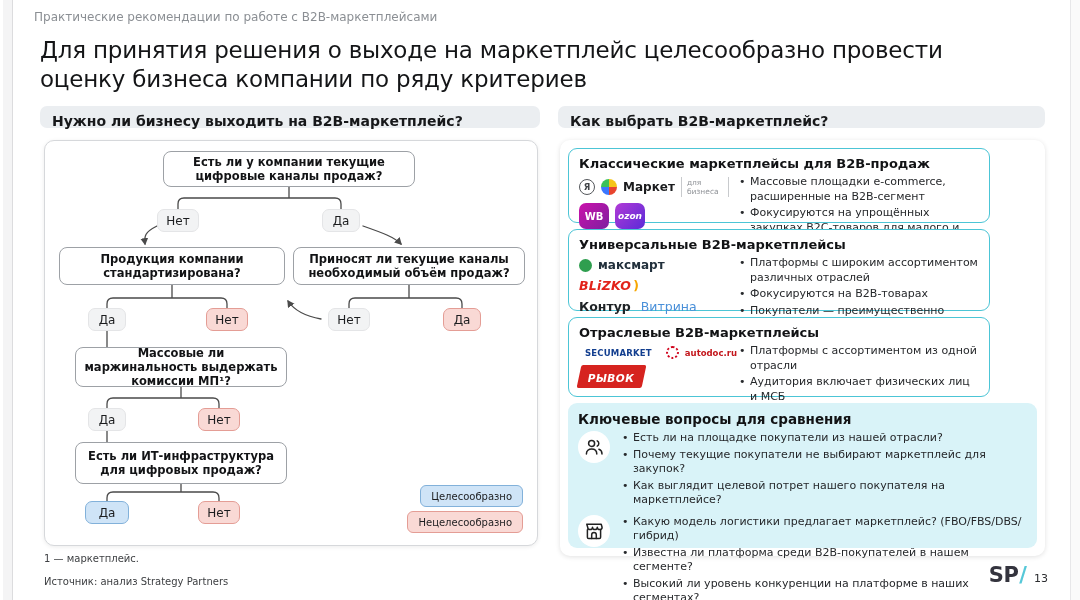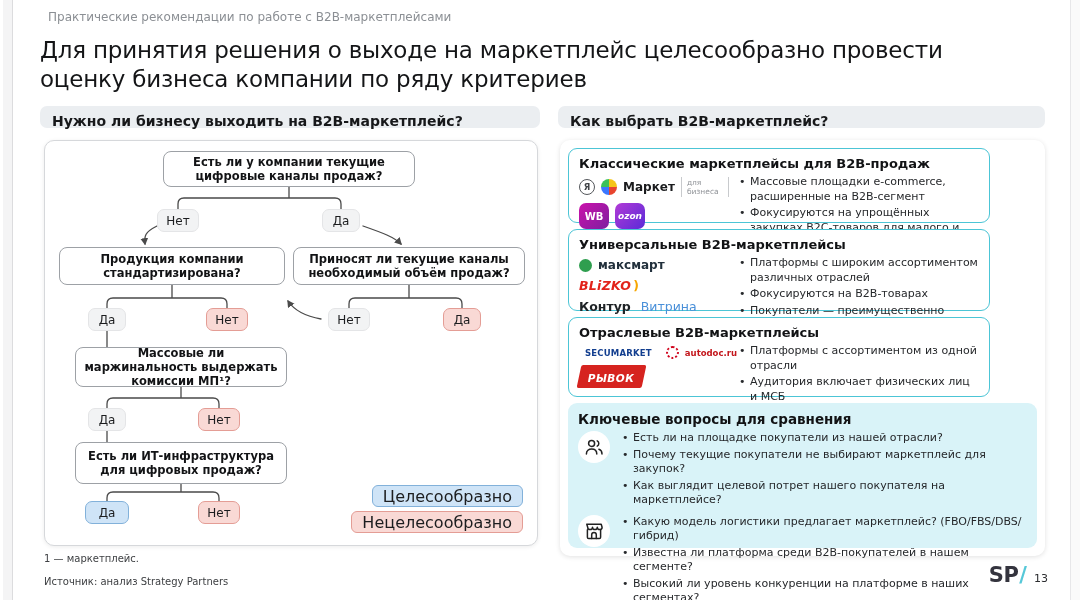--- a/index.html
+++ b/index.html
@@ -6,21 +6,21 @@
   html,body { width:1080px; height:600px; overflow:hidden; background:#fff;
               font-family:"DejaVu Sans", sans-serif; color:#1b1c1e; }
   .abs { position:absolute; }
 
   
   .strip-left { position:absolute; left:0; top:0; width:13px; height:600px;
                 background:#f4f4f5; border-left:3px solid #fff; border-right:1px solid #dcdcde; }
   .strip-right { position:absolute; right:0; top:0; width:10px; height:600px;
                  background:#fafafa; border-left:1px solid #e7e7e9; }
 
-  .eyebrow { left:48px; top:10px; font-size:12px; color:#8b8f94; }
+  .eyebrow { left:34px; top:10px; font-size:12px; color:#8b8f94; }
   .page-title { left:40px; top:36px; width:965px; font-size:23px; line-height:1.26;
                 font-weight:500; color:#141517; letter-spacing:-0.2px; }
 
   .panel-header { top:106px; height:22px; background:#ebeef1; border-radius:7px;
                   font-size:14px; font-weight:bold; color:#17181a;
                   line-height:30px; padding-left:12px; }
   .ph-left  { left:40px;  width:500px; }
   .ph-right { left:558px; width:487px; }
 
   
@@ -30,21 +30,21 @@
   .flowcard svg.wires { position:absolute; left:0; top:0; }
   .qbox { position:absolute; background:#fff; border:1.2px solid #9da1a6; border-radius:8px;
           display:flex; align-items:center; justify-content:center; text-align:center;
           font-size:11.5px; font-weight:bold; line-height:1.22; color:#121315; padding:2px 8px; }
   .chip { position:absolute; height:23px; border-radius:7px; display:flex; align-items:center;
           justify-content:center; font-size:12px; color:#1c1d1f; }
   .chip.gray { background:#f2f3f4; border:1px solid #e4e5e7; }
   .chip.pink { background:#f9d9d5; border:1px solid #e49d95; }
   .chip.blue { background:#cfe4f7; border:1px solid #82b1da; }
   .legend-chip { position:absolute; right:14px; height:22px; padding:0 10px; border-radius:6px;
-                 display:flex; align-items:center; font-size:16px; color:#1c1d1f; }
+                 display:flex; align-items:center; font-size:10px; color:#1c1d1f; }
   .legend-chip.blue { background:#cfe4f7; border:1px solid #82b1da; }
   .legend-chip.pink { background:#f9d9d5; border:1px solid #e49d95; }
 
   
   .rightcard { left:560px; top:140px; width:485px; height:416px; background:#fff;
                border-radius:10px; box-shadow:0 1px 5px rgba(0,0,0,.12); }
   .cat-box { position:absolute; left:8px; width:422px; border:1.6px solid #4cc5d6;
              border-radius:9px; background:#fff; padding:7px 10px 5px 10px; }
   .cat-title { font-size:13px; font-weight:bold; color:#121315; margin-bottom:4px; }
   .cat-row { display:flex; gap:8px; }

